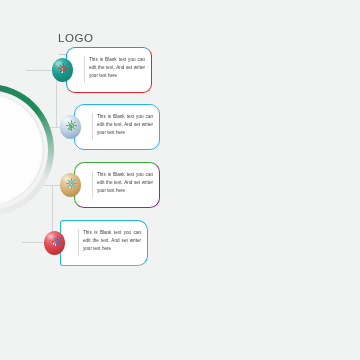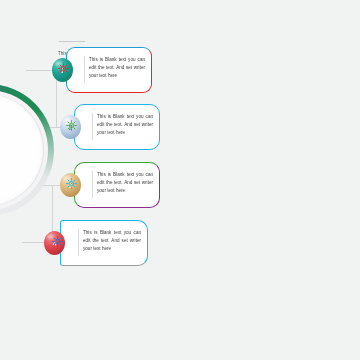--- a/index.html
+++ b/index.html
@@ -102,20 +102,21 @@
   <div class="conn" style="left:56px;top:70px;width:1px;height:57px;"></div>
   <div class="conn" style="left:52px;top:185px;width:1px;height:57px;"></div>
 
   <div class="hub-wrap">
     <div class="hub-ring"></div>
     <div class="hub-ring-mask"></div>
     <div class="hub-face"></div>
     <div class="hub-inner-edge"></div>
   </div>
   <div class="hub-content">
+    <div class="hub-logo">LOGO</div>
     <div class="hub-divider"></div>
     <div class="hub-desc">This is Blank text you can edit the text</div>
   </div>
 
   <div class="row" style="left:52px;top:47px;width:110px;">
     <div class="bubble" style="border-radius:9px 9px 9px 9px;border-top:1.6px solid #1f9bd8;border-left:1.6px solid #1f9bd8;border-right:1.6px solid #e52629;border-bottom:1.6px solid #e52629;">
       <div class="bar"></div>
       <div class="bubble-txt">This is Blank text you can edit the text. And set writer your text here</div>
     </div>
     <div class="badge" style="background:radial-gradient(circle at 32% 26%,#5ec8bb 0%,#179c8e 45%,#11745f 100%);">

